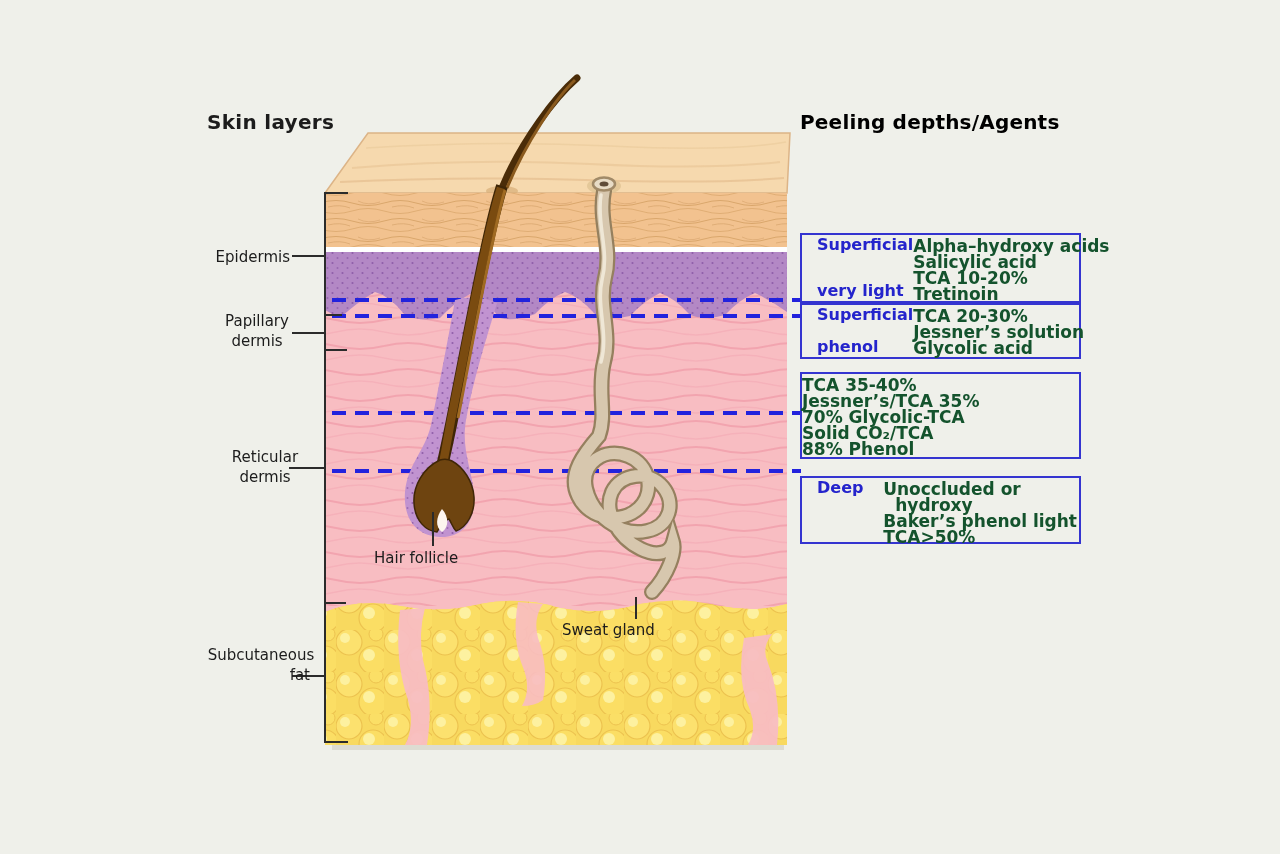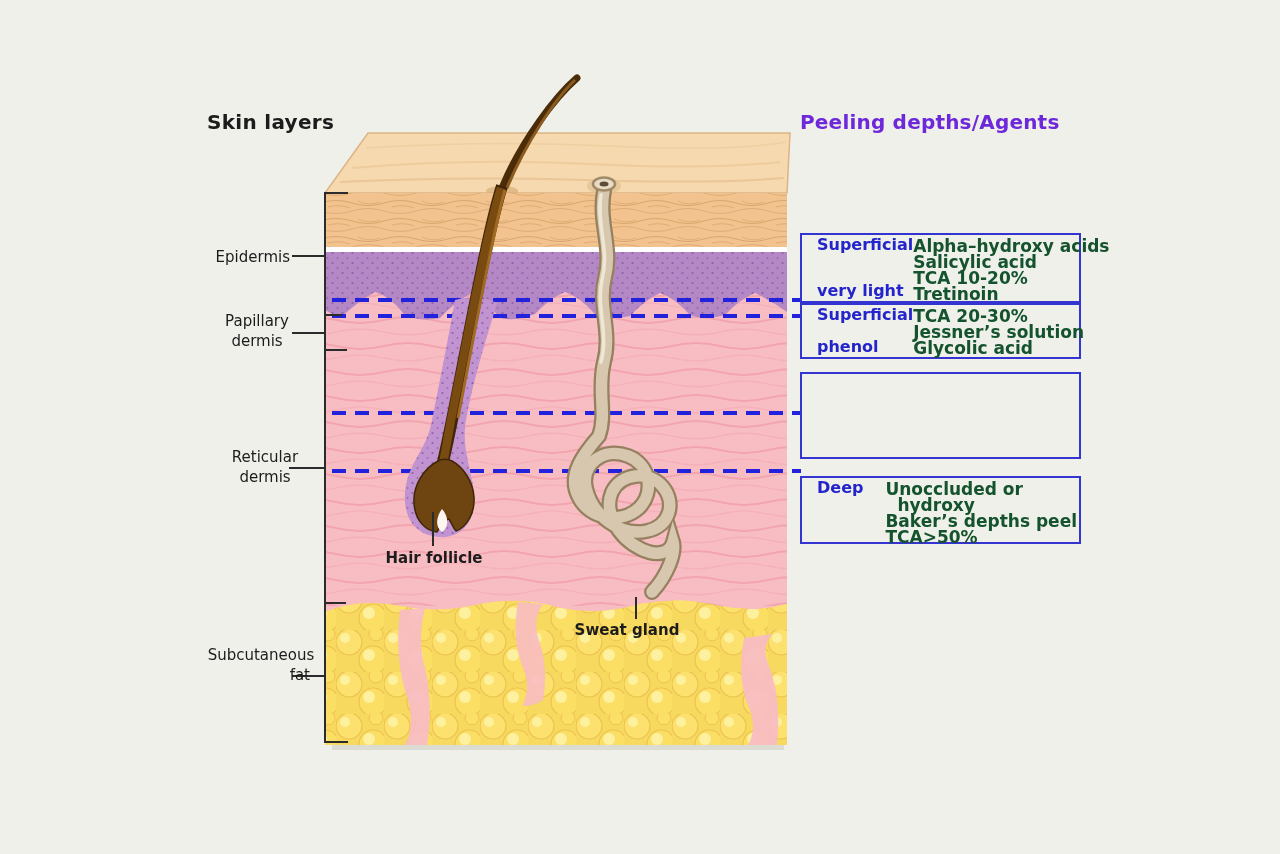--- a/index.html
+++ b/index.html
@@ -1,29 +1,29 @@
 <!DOCTYPE html>
 <html><head>
 <meta charset="utf-8">
 <style>
   html,body{margin:0;padding:0;}
   body{width:1280px;height:854px;overflow:hidden;font-family:"DejaVu Sans","Liberation Sans",sans-serif;}
   .stage{position:relative;width:1280px;height:854px;background:#eff0ea;}
   .abs{position:absolute;}
   svg.illustration{position:absolute;left:0;top:0;pointer-events:none;}
   .title-left{left:207px;top:110px;font-size:20px;font-weight:bold;color:#1c1c1c;letter-spacing:.3px;}
-  .title-right{left:800px;top:110px;font-size:20px;font-weight:bold;color:#6d28d9;letter-spacing:.2px;}
+  .title-right{left:800px;top:110px;font-size:20px;font-weight:bold;color:#000000;letter-spacing:.2px;}
   .layer-label{font-size:15px;color:#1c1c1c;line-height:20px;}
   .tick{position:absolute;height:2px;background:#2b2b2b;}
   .vline{position:absolute;width:2px;background:#2b2b2b;}
   .peel-box{position:absolute;left:800px;width:281px;border:2px solid #3434d0;box-sizing:border-box;display:flex;background:transparent;}
   .depth-col{width:124px;padding-left:15px;box-sizing:border-box;display:flex;flex-direction:column;justify-content:space-between;font-size:16px;font-weight:bold;color:#2424cc;line-height:20px;}
   .agents-col{flex:1;padding:3px 2px 0 0;font-size:17px;font-weight:bold;color:#14532d;line-height:16px;white-space:nowrap;}
   .agents-col .indent{padding-left:12px;}
-  .small-label{font-size:15px;color:#1c1c1c;text-align:center;font-weight:bold;}
+  .small-label{font-size:15px;color:#1c1c1c;text-align:left;}
 </style>
 </head>
 <body>
 
 <div class="stage">
 
   <svg class="illustration" width="1280" height="854" viewBox="0 0 1280 854">
     <defs>
       <pattern id="purpleDots" width="10" height="10" patternUnits="userSpaceOnUse">
         <circle cx="2.5" cy="3" r="1.1" fill="#8756a3" opacity="0.85"></circle>
@@ -164,27 +164,34 @@
       <div>phenol</div>
     </div>
     <div class="agents-col">
       <div>TCA 20-30%</div>
       <div>Jessner’s solution</div>
       <div>Glycolic acid</div>
     </div>
   </div>
 
   <div class="peel-box" style="top:372px;height:87px;">
+    <div class="agents-col">
+      <div>TCA 35-40%</div>
+      <div>Jessner’s/TCA 35%</div>
+      <div>70% Glycolic-TCA</div>
+      <div>Solid CO₂/TCA</div>
+      <div>88% Phenol</div>
+    </div>
   </div>
 
   <div class="peel-box" style="top:476px;height:68px;">
     <div class="depth-col">
       <div>Deep</div>
     </div>
     <div class="agents-col">
       <div>Unoccluded or</div>
       <div class="indent">hydroxy</div>
-      <div>Baker’s depths peel</div>
+      <div>Baker’s phenol light</div>
       <div>TCA&gt;50%</div>
     </div>
   </div>
 
 </div>
 
 </body></html>

